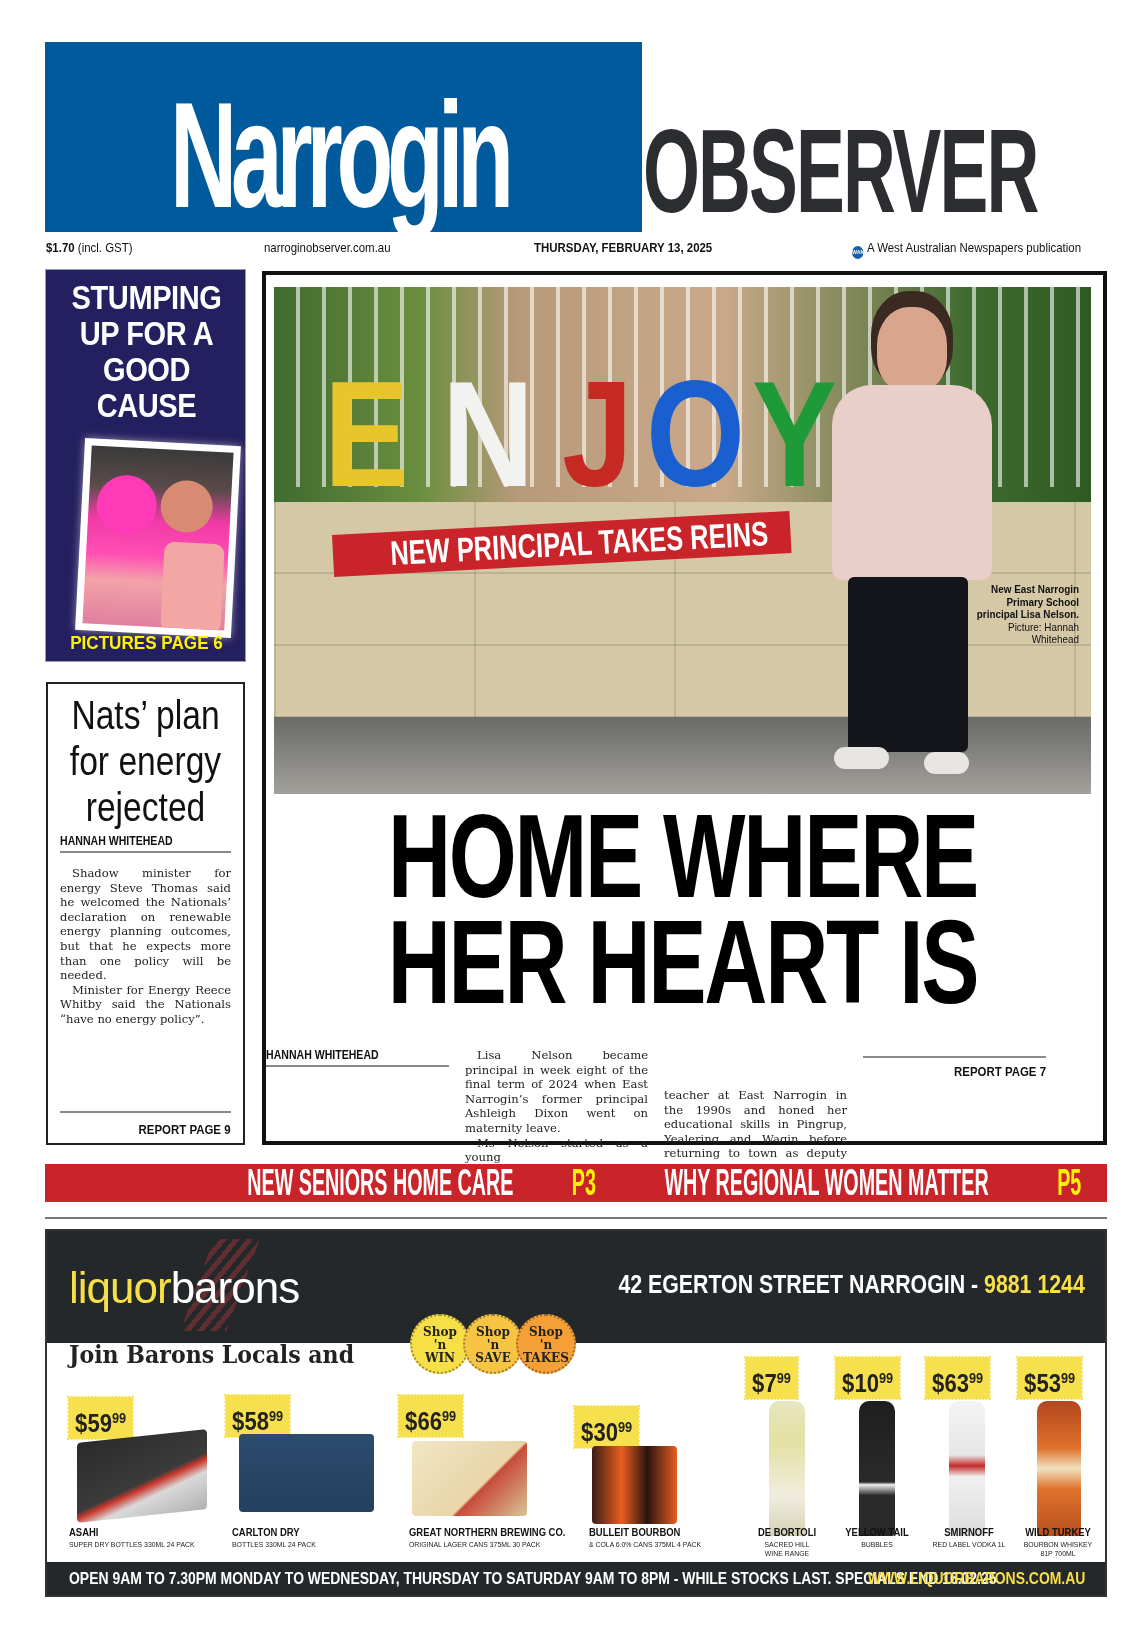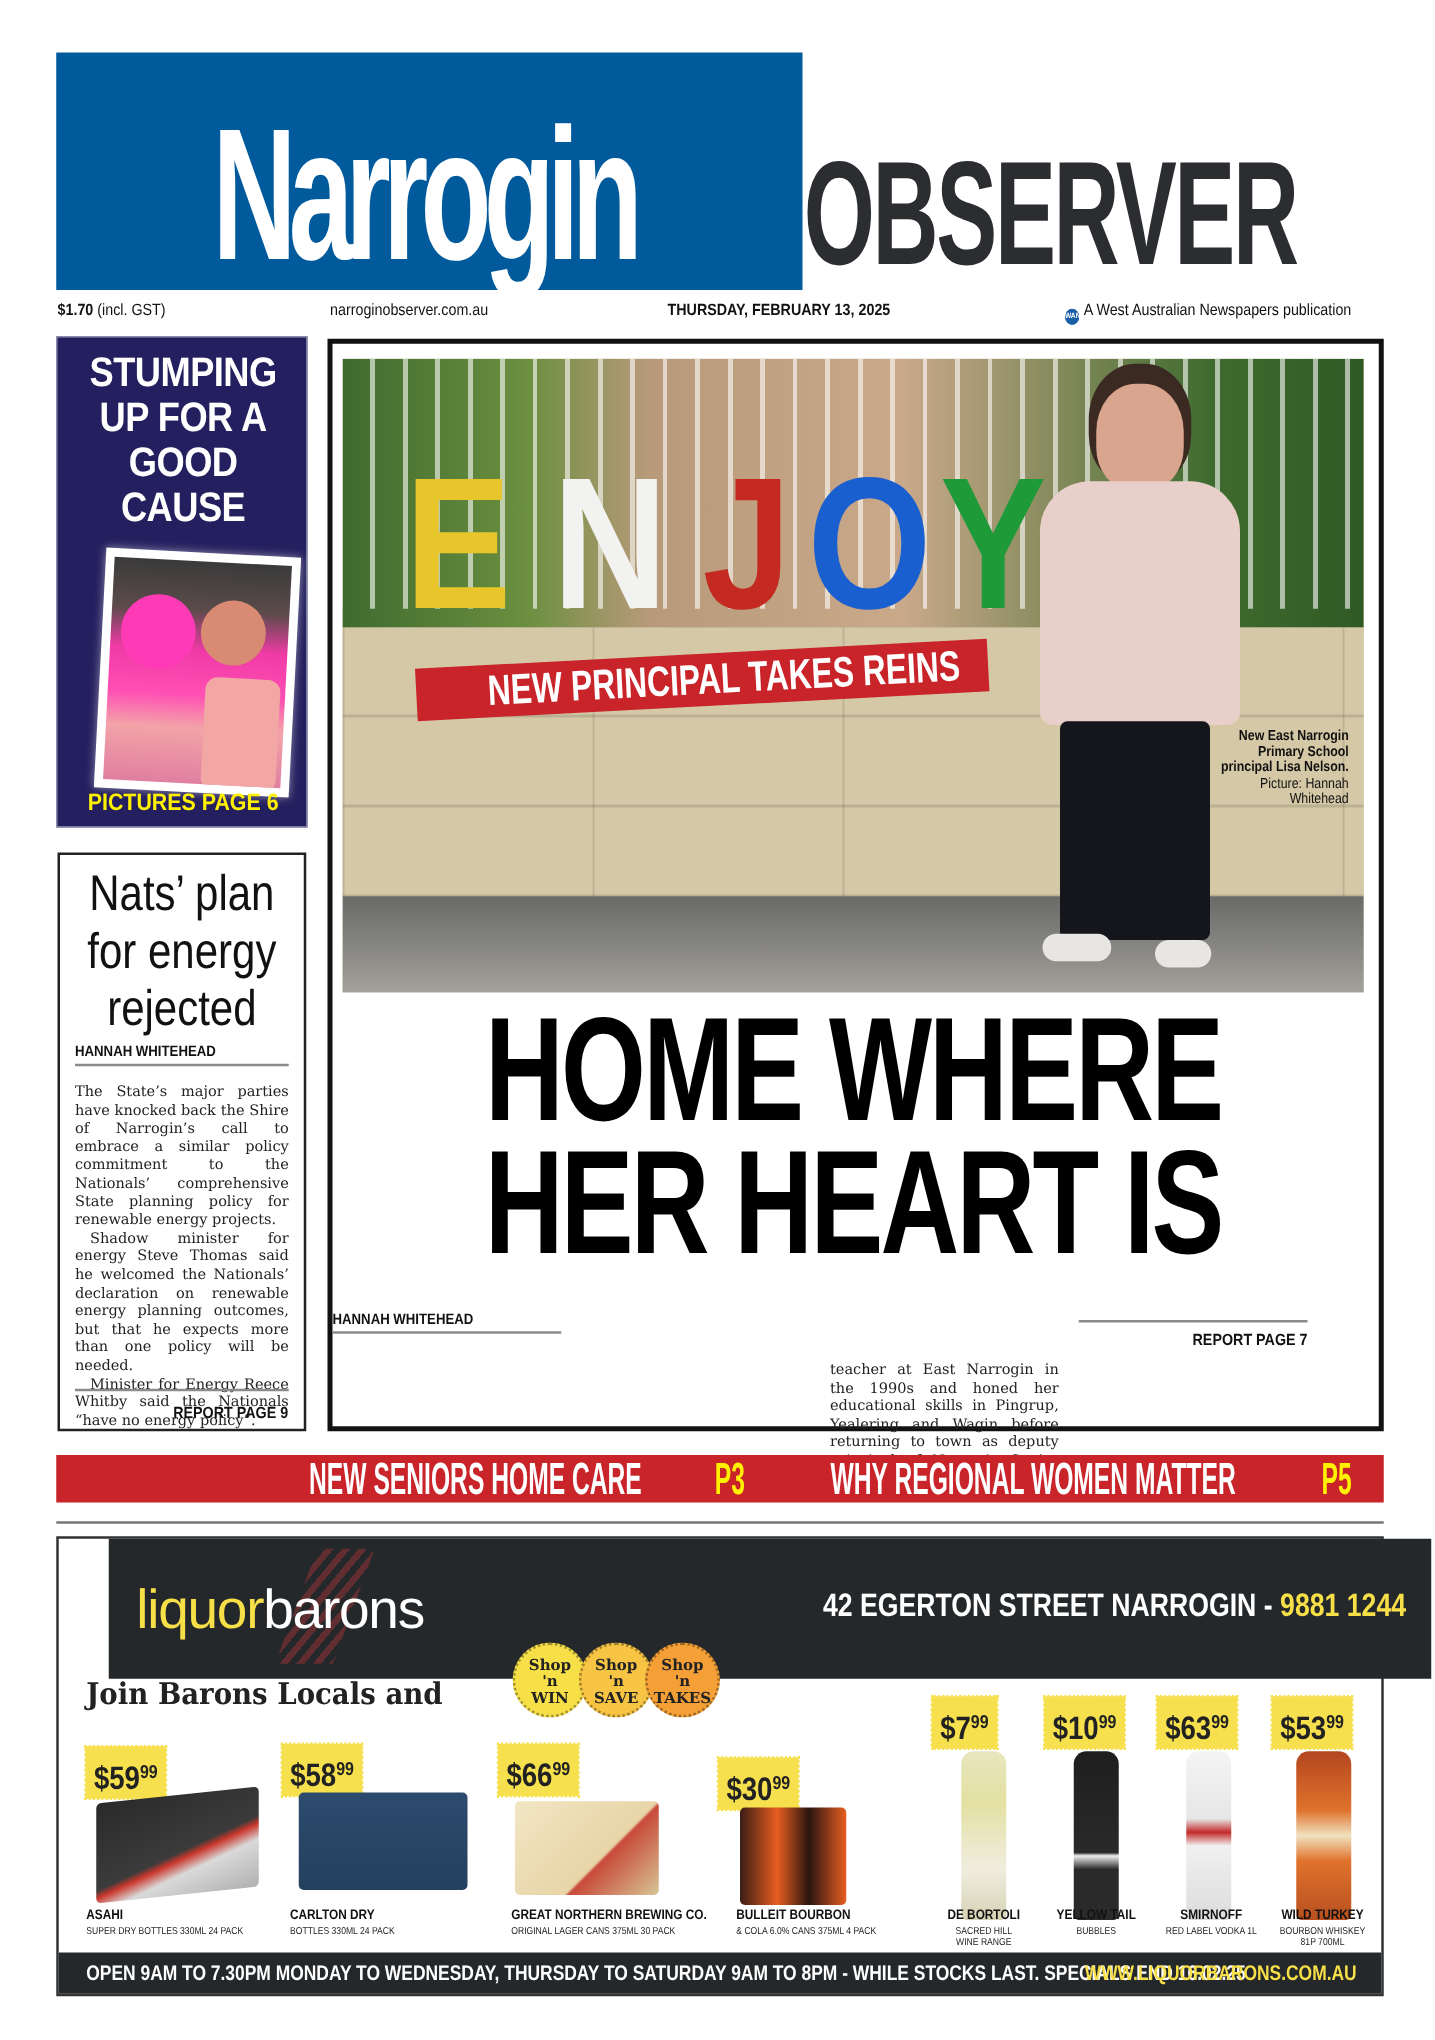--- a/index.html
+++ b/index.html
@@ -65,21 +65,21 @@
 
   
   .teaser { left: 45px; top: 1164px; width: 1062px; height: 38px; background: #c9242a; text-align: center; }
   .teaser span { display: inline-block; font-weight: 700; font-size: 36px; line-height: 38px; color: #fff; transform: scaleX(0.74); transform-origin: center top; white-space: nowrap; }
   .teaser .yl { color: #fff200; }
 
   .divider { left: 45px; top: 1217px; width: 1062px; height: 2px; background: #777; }
 
   
   .ad { left: 45px; top: 1229px; width: 1062px; height: 368px; border: 2px solid #333; background: #fff; }
-  .ad-top { left: 0; top: 0; width: 1058px; height: 112px; background: #25282a; margin-left: 40px; }
+  .ad-top { left: 0; top: 0; width: 1058px; height: 112px; background: #25282a; }
   .ad-logo { left: 22px; top: 32px; font-size: 44px; line-height: 50px; font-weight: 400; letter-spacing: -1px; white-space: nowrap; }
   .ad-logo .q { color: #f7df48; }
   .ad-logo .b { color: #ffffff; }
   .ad-stripes { left: 150px; top: 8px; width: 46px; height: 92px; background: repeating-linear-gradient(115deg, transparent 0 6px, #6b2e32 6px 12px); opacity: 0.85; transform: skewX(-20deg); }
   .ad-address { right: 20px; top: 38px; font-weight: 700; font-size: 26px; line-height: 30px; color: #fff; transform: scaleX(0.82); transform-origin: right top; white-space: nowrap; }
   .ad-address .ph { color: #f7df48; }
   .ad-join { left: 22px; top: 110px; font-family: "DejaVu Serif", serif; font-weight: 700; font-size: 24px; line-height: 28px; color: #222; white-space: nowrap; transform: scaleX(0.92); transform-origin: left top; }
   .badge { top: 83px; width: 60px; height: 60px; border-radius: 50%; text-align: center; font-family: "DejaVu Serif", serif; font-weight: 700; font-size: 12px; line-height: 13px; color: #222; padding-top: 10px; border: 2px dotted rgba(0,0,0,0.35); }
   .price { height: 38px; padding: 0 6px; background: #f7e04e; font-weight: 700; font-size: 26px; line-height: 38px; color: #222; white-space: nowrap;
     box-shadow: 0 0 0 2px #f7e04e; transform: scaleX(0.85); transform-origin: left top; outline: 2px dotted #f7e04e; outline-offset: 1px; }
@@ -119,21 +119,20 @@
     </div>
   </div>
   <div class="abs promo-caption">PICTURES PAGE 6</div>
 </div>
 
 <div class="abs nats">
   <div class="abs nats-headline">Nats’ plan for energy rejected</div>
   <div class="abs byline" style="left:12px;top:150px;">HANNAH WHITEHEAD</div>
   <div class="abs rule" style="left:12px;top:167px;width:171px;"></div>
   <div class="abs body-text" style="left:12px;top:182px;width:171px;">
-    <p class="first">The State’s major parties have knocked back the Shire of Narrogin’s call to embrace a similar policy commitment to the Nationals’ comprehensive State planning policy for renewable energy projects.</p>
     <p>Shadow minister for energy Steve Thomas said he welcomed the Nationals’ declaration on renewable energy planning outcomes, but that he expects more than one policy will be needed.</p>
     <p>Minister for Energy Reece Whitby said the Nationals “have no energy policy”.</p>
   </div>
   <div class="abs rule" style="left:12px;top:427px;width:171px;"></div>
   <div class="abs report" style="right:12px;top:438px;">REPORT PAGE 9</div>
 </div>
 
 <div class="abs main-box">
   <div class="abs photo">
     <div class="abs ph-bg-top"></div>
@@ -161,20 +160,24 @@
 
   <div class="abs main-headline">
     <div>HOME WHERE</div>
     <div>HER HEART IS</div>
   </div>
 
   <div class="abs col" style="left:0px;">
     <div class="byline">HANNAH WHITEHEAD</div>
     <div class="rule" style="margin-top:3px;width:183px;"></div>
   </div>
+  <div class="abs col body-text" style="left:199px;">
+    <p>Lisa Nelson became principal in week eight of the final term of 2024 when East Narrogin’s former principal Ashleigh Dixon went on maternity leave.</p>
+    <p>Ms Nelson started as a young</p>
+  </div>
   <div class="abs col body-text" style="left:398px;margin-top:40px;">
     <p class="first">teacher at East Narrogin in the 1990s and honed her educational skills in Pingrup, Yealering and Wagin before returning to town as deputy principal of Narrogin Senior High School.</p>
   </div>
   <div class="abs col" style="left:597px;">
     <div class="rule" style="margin-top:8px;width:183px;"></div>
     <div class="report" style="margin-top:6px;">REPORT PAGE 7</div>
   </div>
 </div>
 
 <div class="abs teaser">

